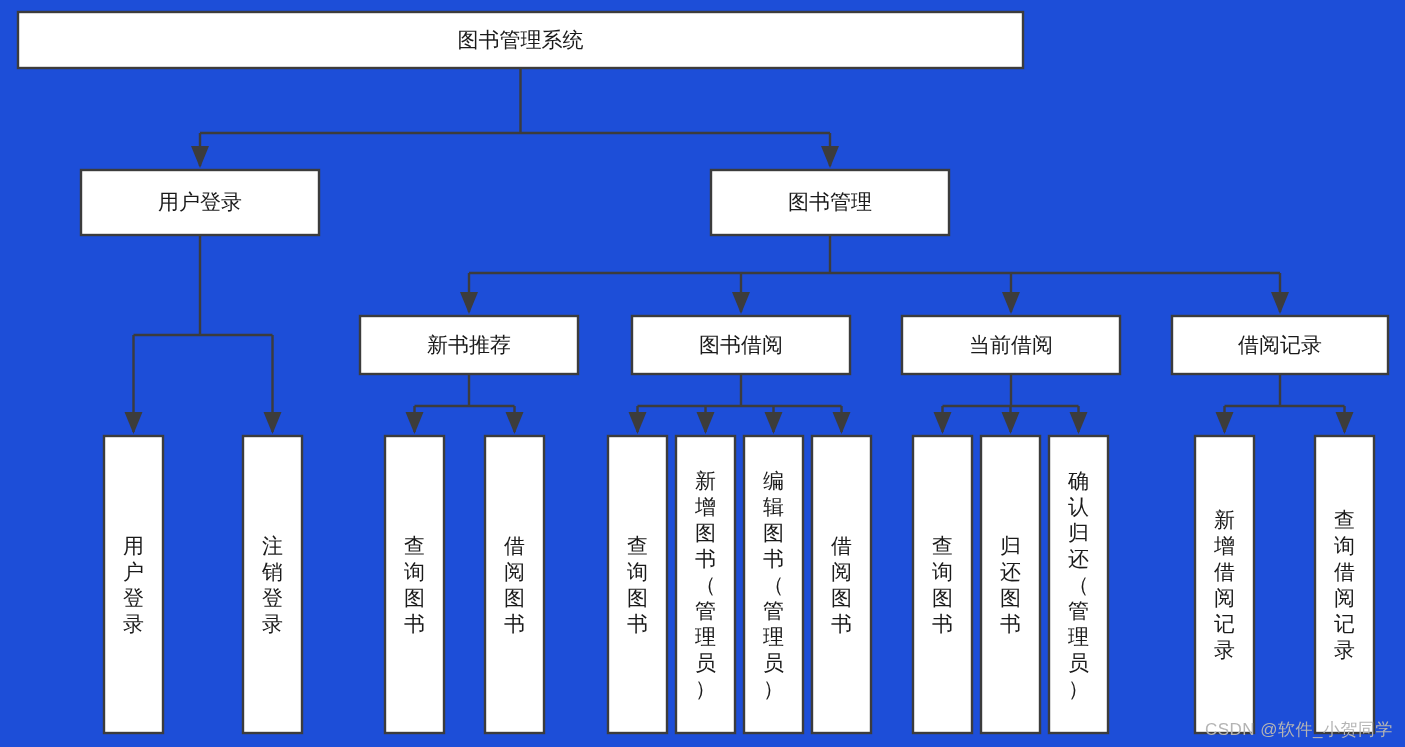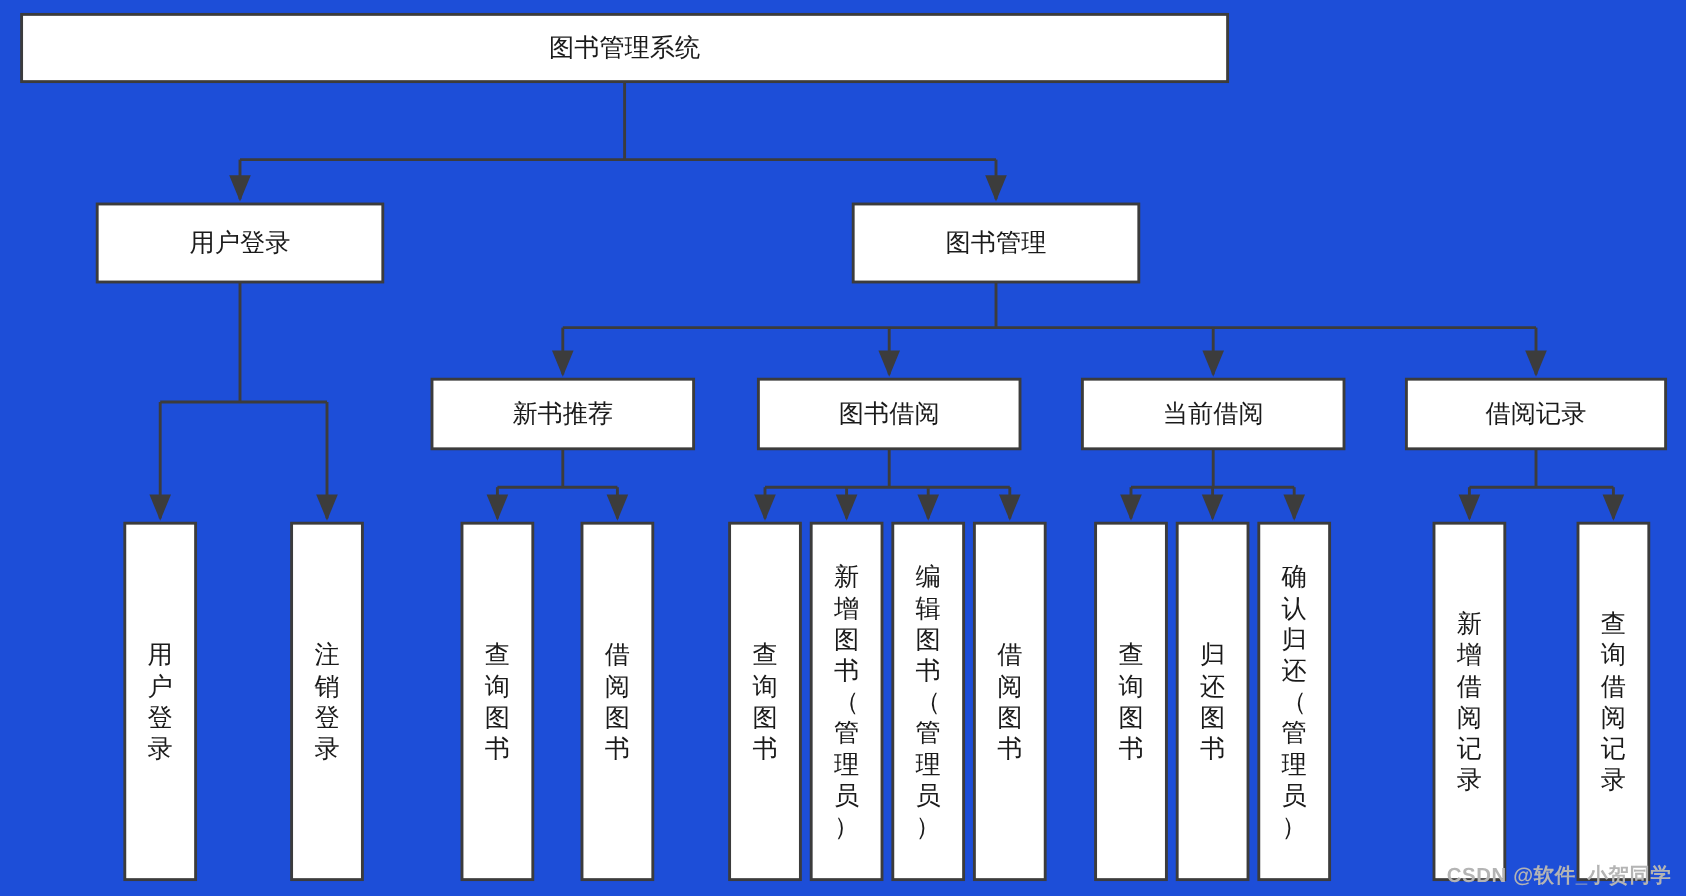--- a/index.html
+++ b/index.html
@@ -54,21 +54,20 @@
   }
   .watermark-text {
     position: absolute;
     right: 12px;
     bottom: 6px;
     font-family: "Liberation Sans", "DejaVu Sans", sans-serif;
     font-size: 17px;
     color: #b4b4b4;
     white-space: nowrap;
     letter-spacing: 0.5px;
-    font-weight: bold;
   }
 </style>
 </head>
 <body>
 
 <div id="diagram-root">
   <svg class="diagram-canvas" viewBox="0 0 1405 747">
     <g id="connectors-layer">
         <line x1="520.5" y1="68" x2="520.5" y2="133" class="conn-line"></line>
         <line x1="200" y1="133" x2="830" y2="133" class="conn-line"></line>

